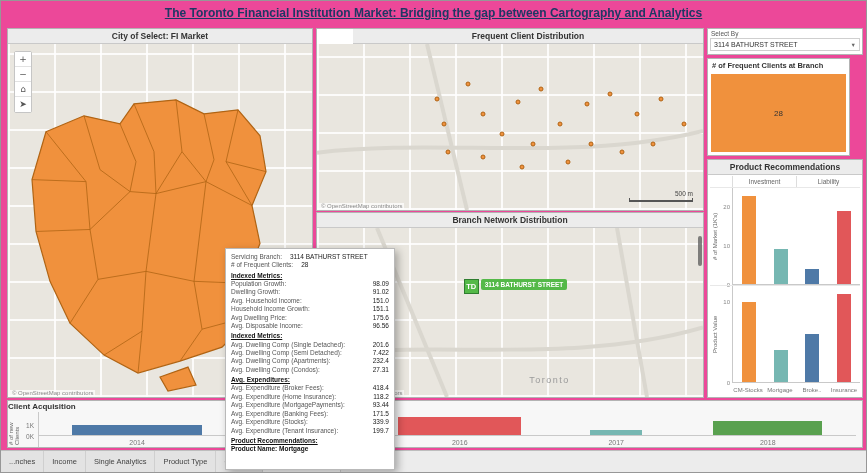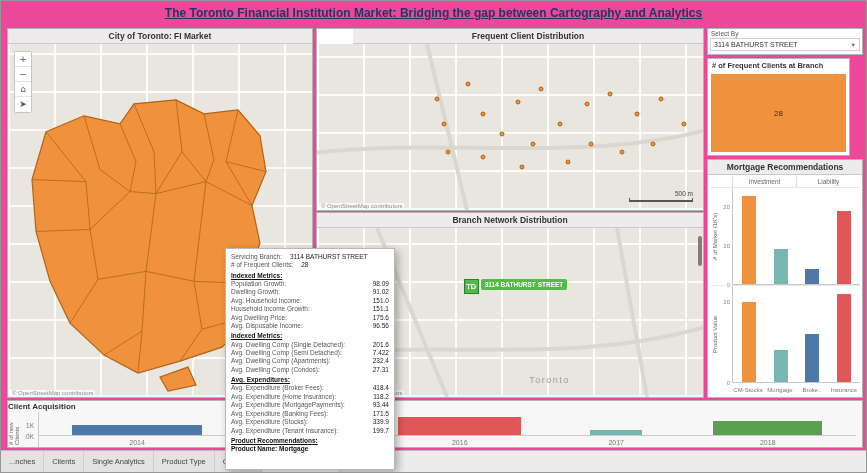--- a/index.html
+++ b/index.html
@@ -108,21 +108,21 @@
 </head>
 <body>
 
 <div class="dashboard">
 
   <header class="hdr">
     <h1>The Toronto Financial Institution Market: Bridging the gap between Cartography and Analytics</h1>
   </header>
 
   <section class="panel p-fi">
-    <div class="panel-title">City of Toronto: FI Market</div>
+    <div class="panel-title">City of Select: FI Market</div>
     <div class="map">
       <svg class="fi-svg" viewBox="0 0 304 354" preserveAspectRatio="none">
         <path class="blob" d="M 38 88 L 76 72 L 112 80 L 126 60 L 168 56 L 196 70 L 230 66 L 252 92 L 258 128 L 244 162 L 252 200 L 236 240 L 246 272 L 214 304 L 172 318 L 130 330 L 96 312 L 62 280 L 42 238 L 28 188 L 24 136 Z"></path>
         <path class="blob-lines" d="M 76 72 L 92 126 L 122 148 M 112 80 L 128 118 L 122 148 M 126 60 L 146 108 L 148 150 M 168 56 L 174 108 L 198 138 M 196 70 L 206 116 L 198 138 M 230 66 L 218 118 L 244 162 M 28 188 L 82 186 L 122 148 L 148 150 L 198 138 L 244 162 M 38 88 L 78 138 L 82 186 M 82 186 L 90 236 L 62 280 M 90 236 L 138 228 L 186 238 L 236 240 M 138 228 L 148 150 M 186 238 L 198 138 M 138 228 L 134 288 L 130 330 M 186 238 L 194 286 L 172 318 M 96 312 L 134 288 M 246 272 L 194 286 M 24 136 L 78 138 M 258 128 L 218 118 M 148 150 L 174 108"></path>
         <path class="blob" d="M 152 334 L 180 324 L 188 342 L 160 348 Z"></path>
       </svg>
       <div class="map-toolbar">
         <button class="mt-btn">+</button>
         <button class="mt-btn">−</button>
         <button class="mt-btn">⌂</button>
@@ -197,21 +197,21 @@
   </div>
 
   <section class="panel p-count">
     <div class="count-title"># of Frequent Clients at Branch</div>
     <div class="count-box">
       <span class="count-value">28</span>
     </div>
   </section>
 
   <section class="panel p-rec">
-    <div class="panel-title">Mortgage Recommendations</div>
+    <div class="panel-title">Product Recommendations</div>
     <div id="pr-groups" class="pr-groups">
         <div class="pr-group">Investment</div>
         <div class="pr-group">Liability</div>
       </div>
     <div id="pr-rows" class="pr-rows">
         <div class="pr-row">
           <div class="pr-ylabel"># of Market (1K's)</div>
           <div class="pr-ticks">
             <span class="pr-tick" style="bottom: 80%;">20</span>
             <span class="pr-tick" style="bottom: 40%;">10</span>
@@ -364,21 +364,21 @@
         </div>
       </div>
   </div>
 
   <footer class="statusbar">
     <div id="tabs" class="tabs">
         <div class="tab">
           <span class="tab-label">...nches</span>
         </div>
         <div class="tab">
-          <span class="tab-label">Clients</span>
+          <span class="tab-label">Income</span>
         </div>
         <div class="tab">
           <span class="tab-label">Single Analytics</span>
         </div>
         <div class="tab">
           <span class="tab-label">Product Type</span>
         </div>
         <div class="tab">
           <span class="tab-label">Clnt Acq.</span>
         </div>

